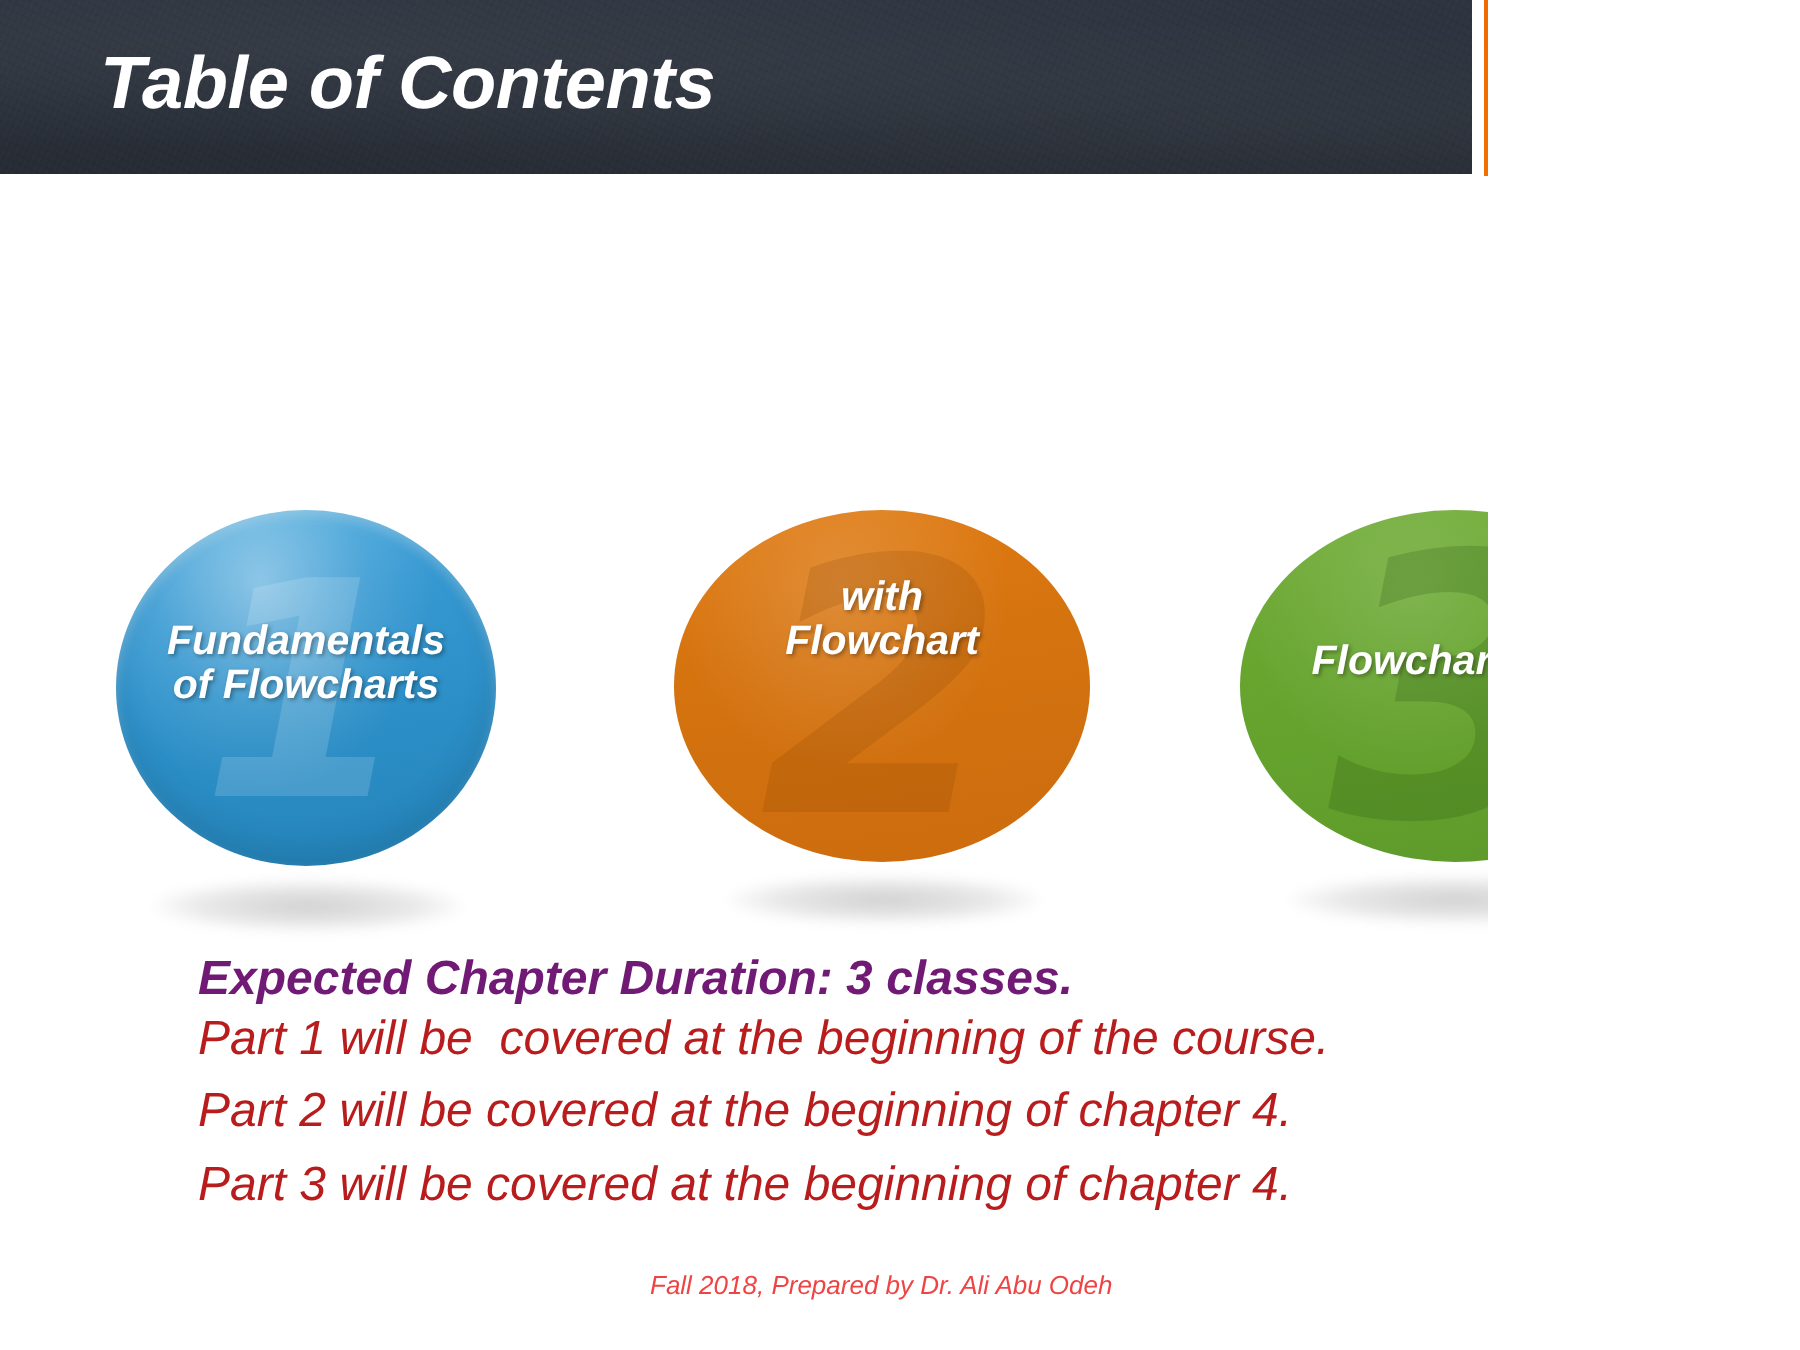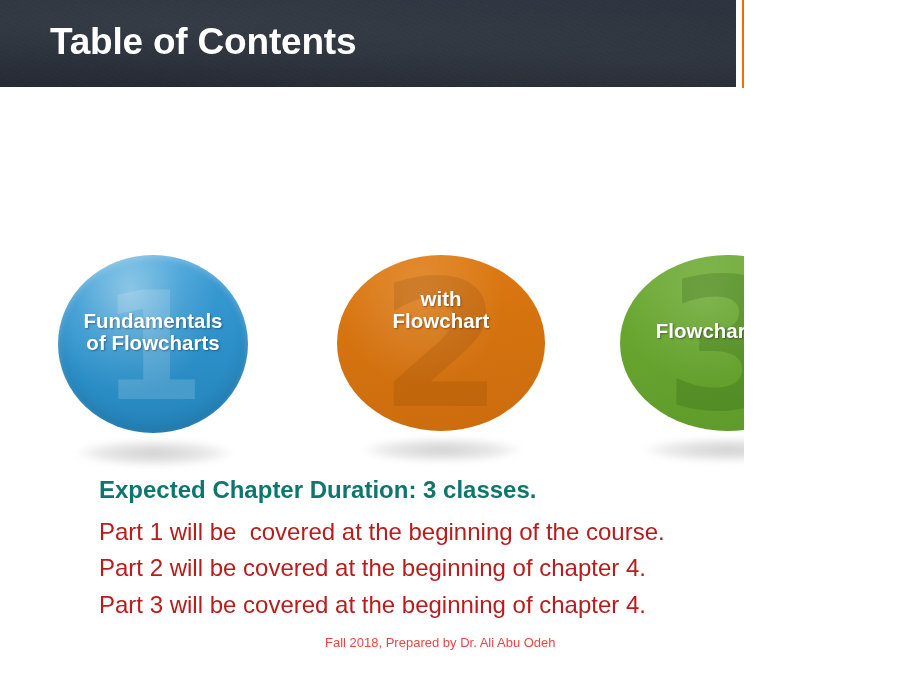--- a/index.html
+++ b/index.html
@@ -15,20 +15,21 @@
     position: relative;
   }
 
   .slide {
     position: absolute;
     left: 0; top: 0;
     width: 744px;
     height: 675px;
     background: #ffffff;
     overflow: hidden;
+    font-style: italic;
   }
 
   
   .header-bar {
     position: absolute;
     left: 0; top: 0;
     width: 900px;
     height: 87px;
     background:
       radial-gradient(ellipse at 20% 30%, rgba(255,255,255,0.045) 0%, rgba(255,255,255,0) 55%),
@@ -163,23 +164,23 @@
   
   .body-text {
     position: absolute;
     left: 99px;
     top: 478px;
     width: 760px;
   }
   .body-heading {
     font-size: 24px;
     font-weight: bold;
-    color: #0f766e;
+    color: #701a75;
     line-height: 1.0;
-    margin-bottom: 12px;
+    margin-bottom: 0;
     white-space: pre;
   }
   .body-line {
     font-size: 24px;
     color: #b91c1c;
     line-height: 1.52;
     white-space: pre;
   }
 
   

